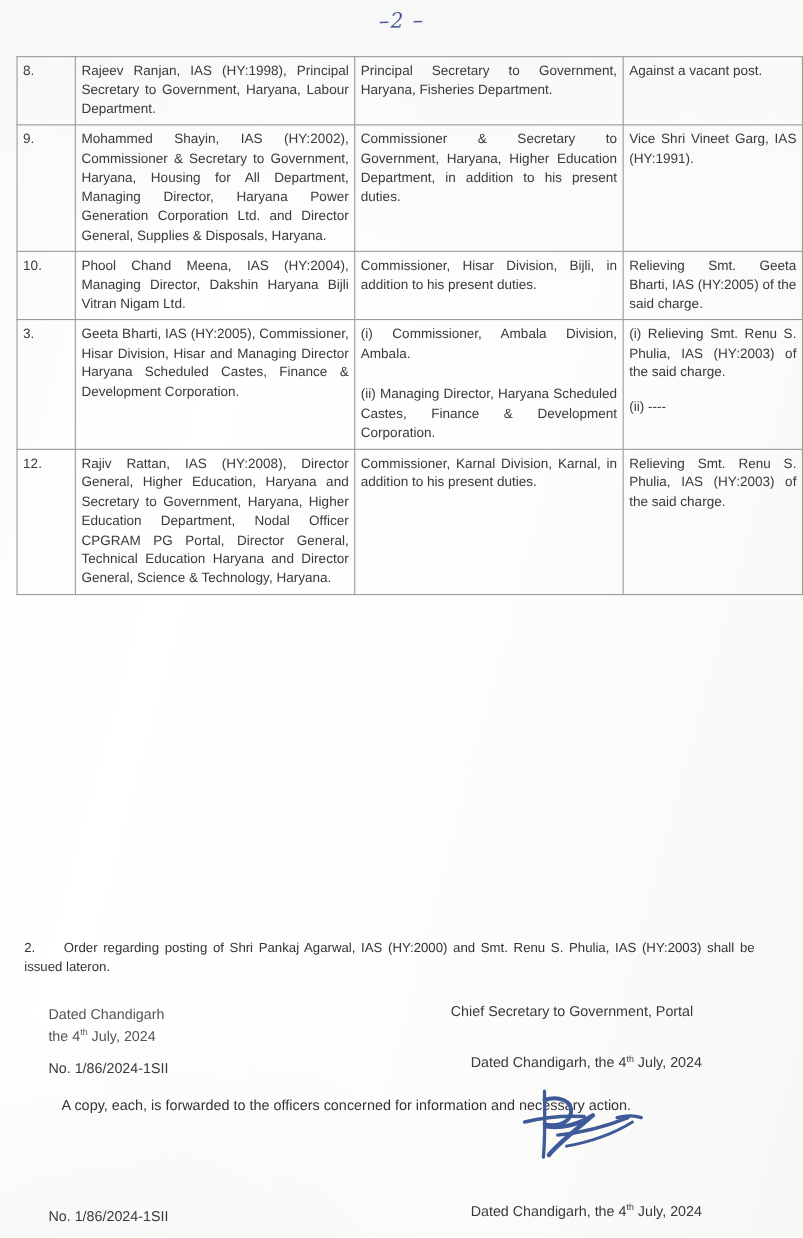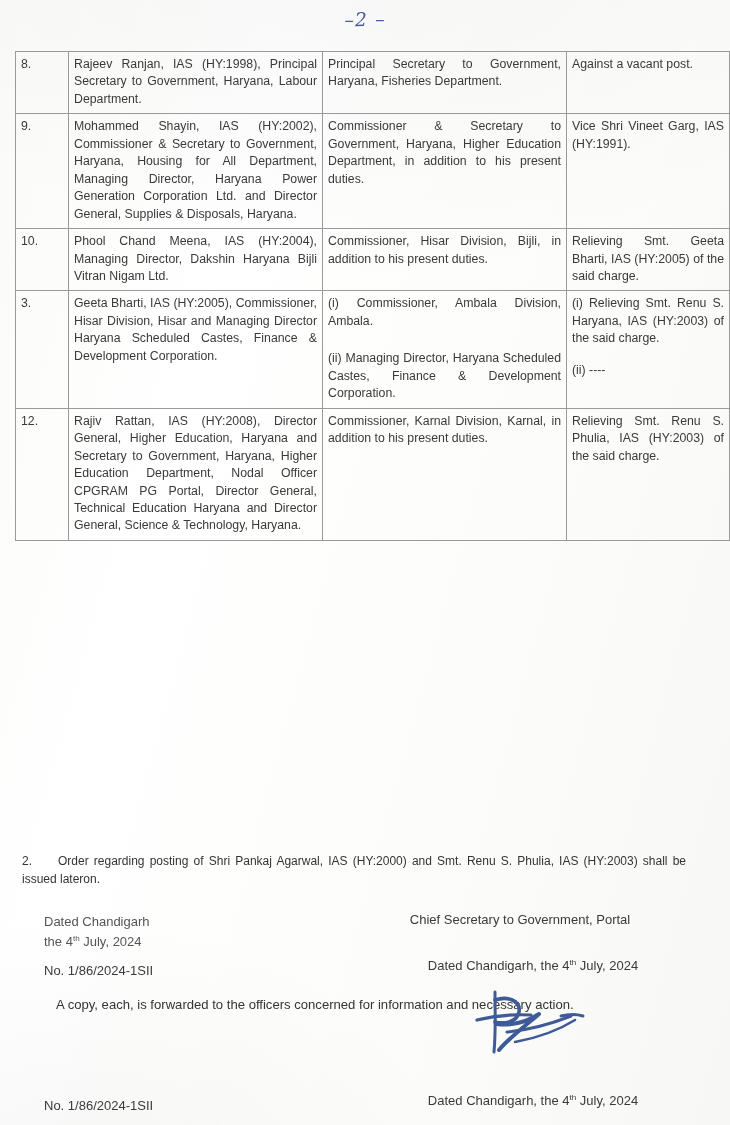--- a/index.html
+++ b/index.html
@@ -228,21 +228,21 @@
 
         <tr>
           <td class="c-sno">3.</td>
           <td class="c-name">Geeta Bharti, IAS (HY:2005), Commissioner, Hisar Division, Hisar and Managing Director Haryana Scheduled Castes, Finance &amp; Development Corporation.</td>
           <td class="c-post">
             <span class="sub-item">(i) Commissioner, Ambala Division, Ambala.</span>
             <span class="sub-gap"></span>
             <span class="sub-item">(ii) Managing Director, Haryana Scheduled Castes, Finance &amp; Development Corporation.</span>
           </td>
           <td class="c-remk">
-            <span class="sub-item">(i) Relieving Smt. Renu S. Haryana, IAS (HY:2003) of the said charge.</span>
+            <span class="sub-item">(i) Relieving Smt. Renu S. Phulia, IAS (HY:2003) of the said charge.</span>
             <span class="sub-gap-sm"></span>
             <span class="sub-item">(ii) ----</span>
           </td>
         </tr>
 
         <tr>
           <td class="c-sno">12.</td>
           <td class="c-name">Rajiv Rattan, IAS (HY:2008), Director General, Higher Education, Haryana and Secretary to Government, Haryana, Higher Education Department, Nodal Officer CPGRAM PG Portal, Director General, Technical Education Haryana and Director General, Science &amp; Technology, Haryana.</td>
           <td class="c-post">Commissioner, Karnal Division, Karnal, in addition to his present duties.</td>
           <td class="c-remk">Relieving Smt. Renu S. Phulia, IAS (HY:2003) of the said charge.</td>

